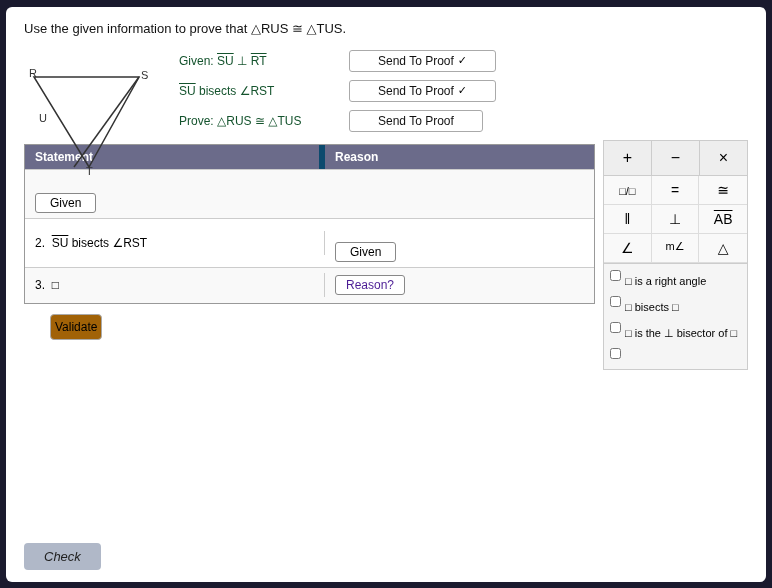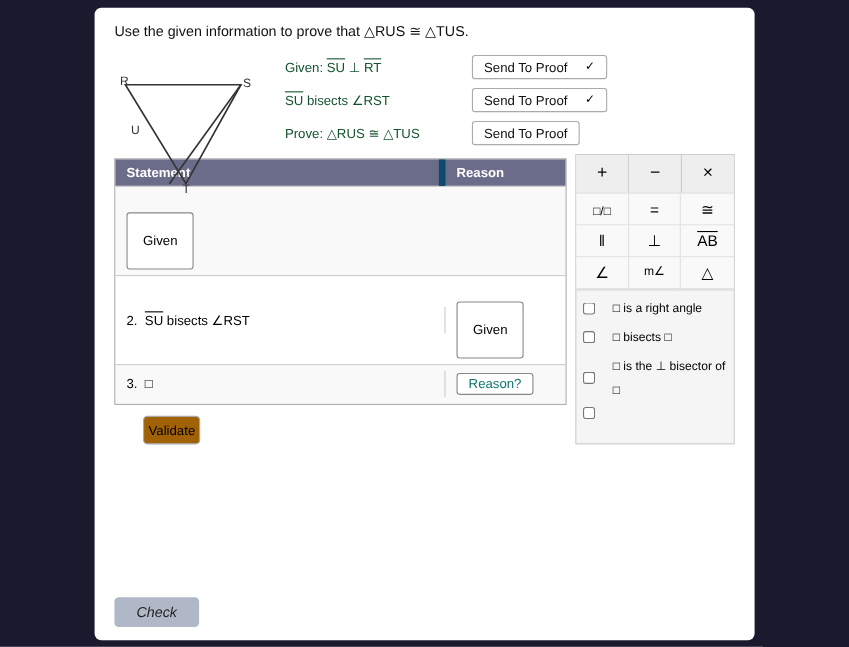--- a/index.html
+++ b/index.html
@@ -10,21 +10,21 @@
       color: #000;
       width: 772px;
       height: 588px;
       overflow: hidden;
       display: flex;
       align-items: center;
       justify-content: center;
     }
     .screen {
       background: #fff;
-      width: 600px;
+      width: 760px;
       height: 575px;
       border-radius: 6px;
       padding: 14px 18px;
       position: relative;
       overflow: hidden;
     }
     .header-text {
       font-size: 13px;
       color: #111;
       margin-bottom: 14px;
@@ -38,26 +38,26 @@
     .given-label {
       font-size: 12px;
       color: #14532d;
       min-width: 160px;
     }
     .overline { text-decoration: overline; }
     .send-btn {
       background: #fff;
       border: 1px solid #aaa;
       border-radius: 3px;
-      padding: 3px 10px;
-      font-size: 12px;
-      cursor: pointer;
-      display: flex;
-      align-items: center;
-      gap: 16px;
+      padding: 3px 28px;
+      font-size: 12px;
+      cursor: pointer;
+      display: flex;
+      align-items: center;
+      gap: 4px;
       color: #111;
     }
     .send-btn .checkmark {
       color: #000;
       font-size: 11px;
     }
     .triangle-diagram {
       position: absolute;
       left: 18px;
       top: 60px;
@@ -101,33 +101,33 @@
     .proof-row .col-reason {
       flex: 1;
       padding: 5px 10px;
       display: flex;
       align-items: center;
     }
     .given-pill {
       background: #fff;
       border: 1px solid #888;
       border-radius: 3px;
-      padding: 18px 14px;
+      padding: 2px 14px;
       font-size: 12px;
       cursor: pointer;
       margin-top: 18px;
     }
     .reason-pill {
       background: #fff;
       border: 1px solid #888;
       border-radius: 3px;
       padding: 2px 10px;
       font-size: 12px;
       cursor: pointer;
-      color: #0f766e;
+      color: #4c1d95;
     }
     .validate-btn {
       background: #a16207;
       border: 1px solid #aaa;
       border-radius: 4px;
       padding: 5px 4px;
       font-size: 12px;
       cursor: pointer;
       margin-top: 10px;
       display: inline-block;
@@ -171,22 +171,21 @@
       background: #f9f9f9;
     }
     .sym-cell:nth-child(3n) { border-right: none; }
     .reason-options {
       padding: 6px 6px;
       font-size: 11px;
       line-height: 2;
     }
     .reason-option {
       display: flex;
-      align-items: center;
-      gap: 16px;
+      gap: 4px;
       margin-bottom: 4px;
       cursor: pointer;
     }
     .reason-option input[type="checkbox"] {
       width: 11px;
       height: 11px;
     }
     .check-btn {
       position: absolute;
       bottom: 12px;

